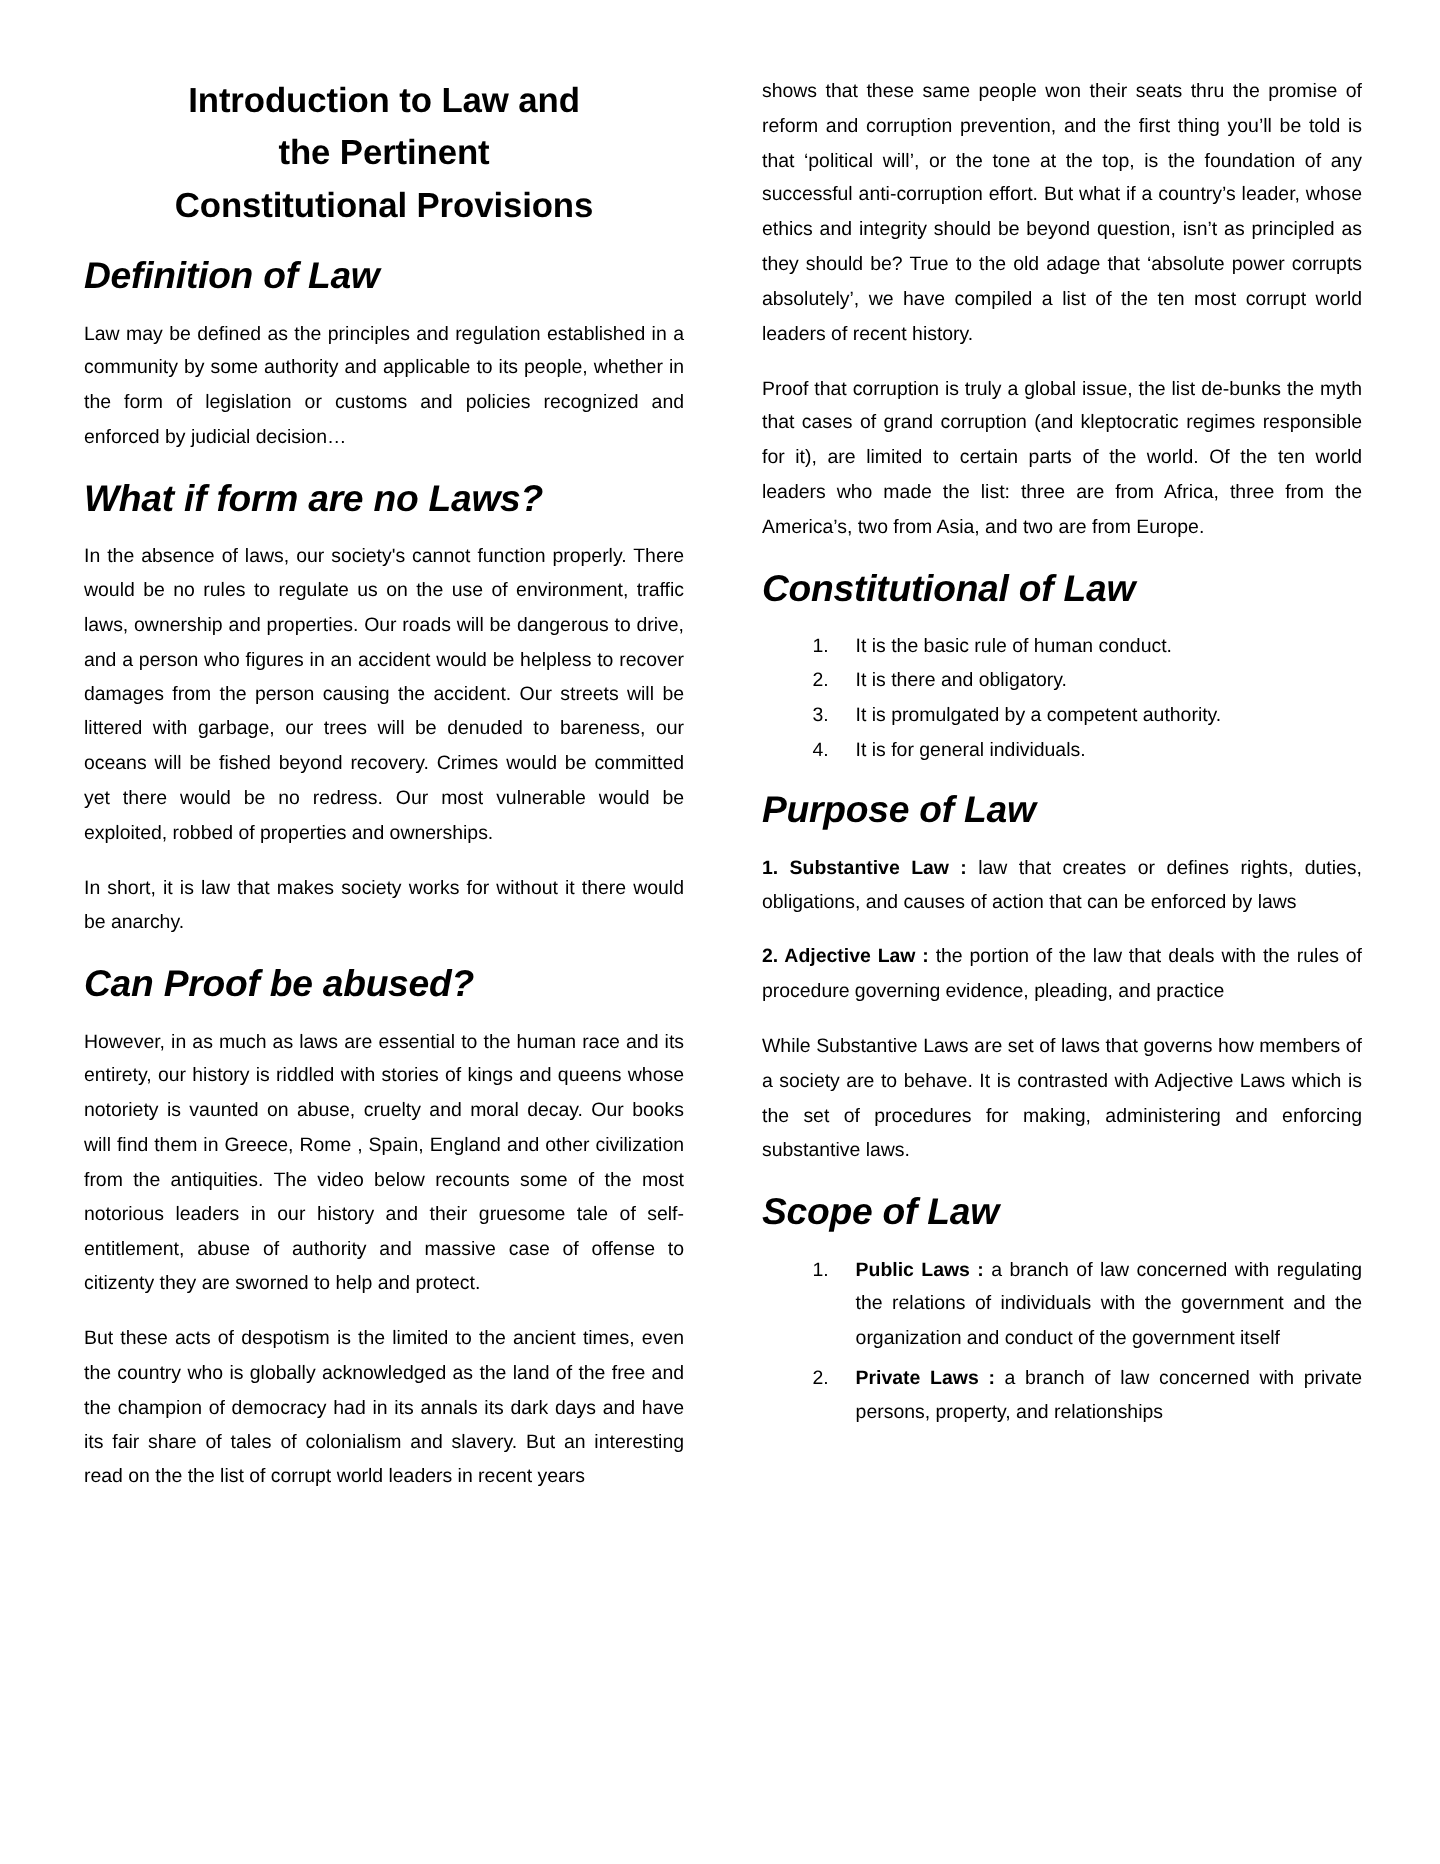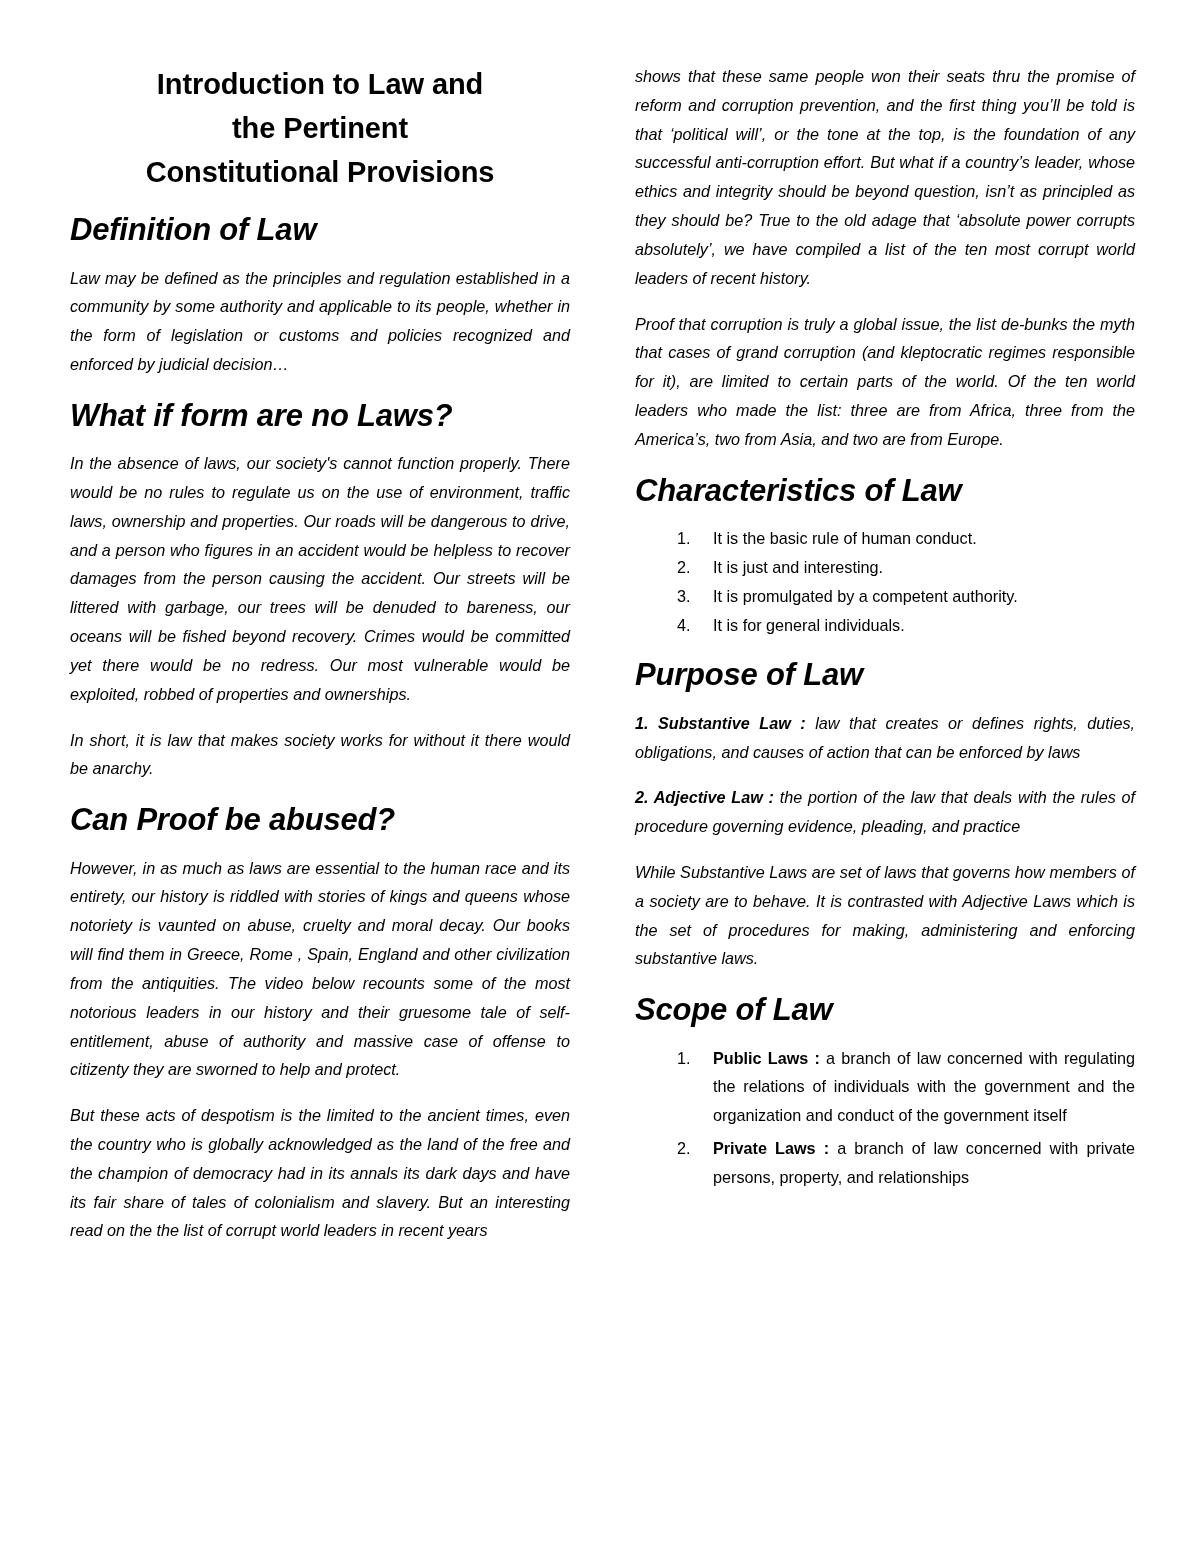--- a/index.html
+++ b/index.html
@@ -58,21 +58,20 @@
   }
 
   
   p.body-text {
     font-size: 16.2px;
     line-height: 1.78;
     text-align: justify;
     text-justify: inter-word;
     margin: 0 0 17px 0;
     hyphens: none;
-    font-style: italic;
   }
   p.body-text.last { margin-bottom: 0; }
   p.body-text b { font-weight: bold; }
 
   
   ol.num-list {
     margin: 4px 0 10px 0;
     padding: 0;
     list-style: none;
     counter-reset: numitem;
@@ -132,25 +131,25 @@
       <p class="body-text last">But these acts of despotism is the limited to the ancient times, even the country who is globally acknowledged as the land of the free and the champion of democracy had in its annals its dark days and have its fair share of tales of colonialism and slavery. But an interesting read on the the list of corrupt world leaders in recent years</p>
 
     </div>
 
     <div class="col right">
 
       <p class="body-text">shows that these same people won their seats thru the promise of reform and corruption prevention, and the first thing you’ll be told is that ‘political will’, or the tone at the top, is the foundation of any successful anti-corruption effort.  But what if a country’s leader, whose ethics and integrity should be beyond question, isn’t as principled as they should be?  True to the old adage that ‘absolute power corrupts absolutely’, we have compiled a list of the ten most corrupt world leaders of recent history.</p>
 
       <p class="body-text">Proof that corruption is truly a global issue, the list de-bunks the myth that cases of grand corruption (and kleptocratic regimes responsible for it), are limited to certain parts of the world.  Of the ten world leaders who made the list: three are from Africa, three from the America’s, two from Asia, and two are from Europe.</p>
 
-      <h2 class="section-heading first">Characteristics of Law</h2>
+      <h2 class="section-heading first">Constitutional of Law</h2>
 
       <ol class="num-list tight">
         <li>It is the basic rule of human conduct.</li>
-        <li>It is just and interesting.</li>
+        <li>It is there and obligatory.</li>
         <li>It is promulgated by a competent authority.</li>
         <li>It is for general individuals.</li>
       </ol>
 
       <h2 class="section-heading">Purpose of Law</h2>
 
       <p class="body-text">
         <b>1. Substantive Law : </b><span>law that creates or defines rights, duties, obligations, and causes of action that can be enforced by laws</span>
       </p>
 

